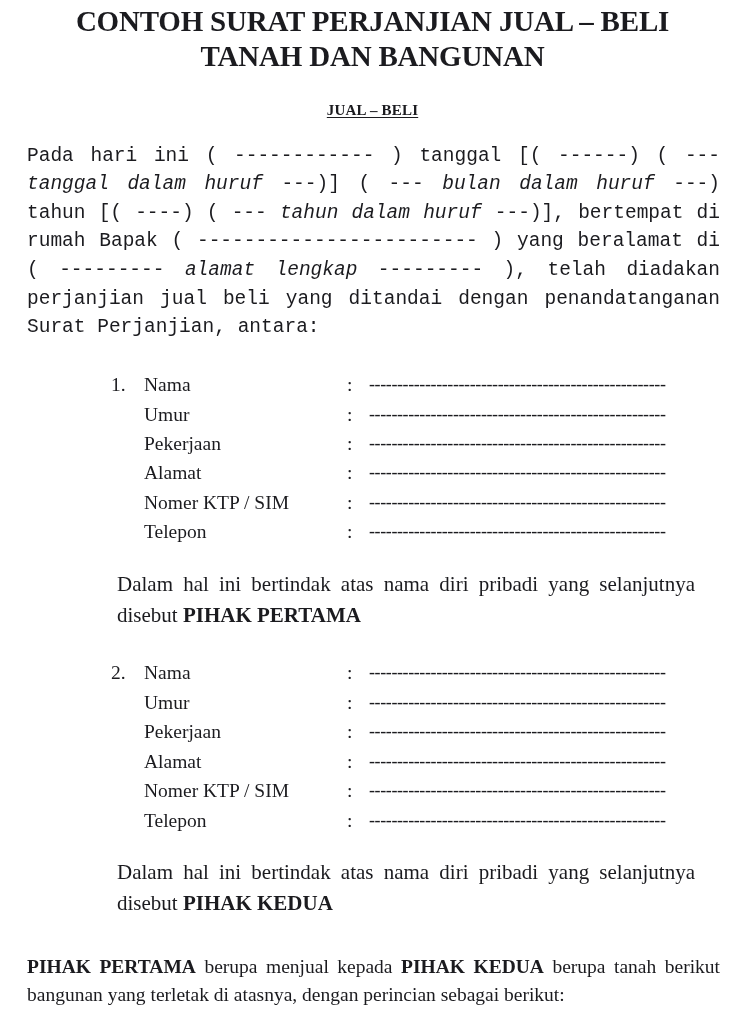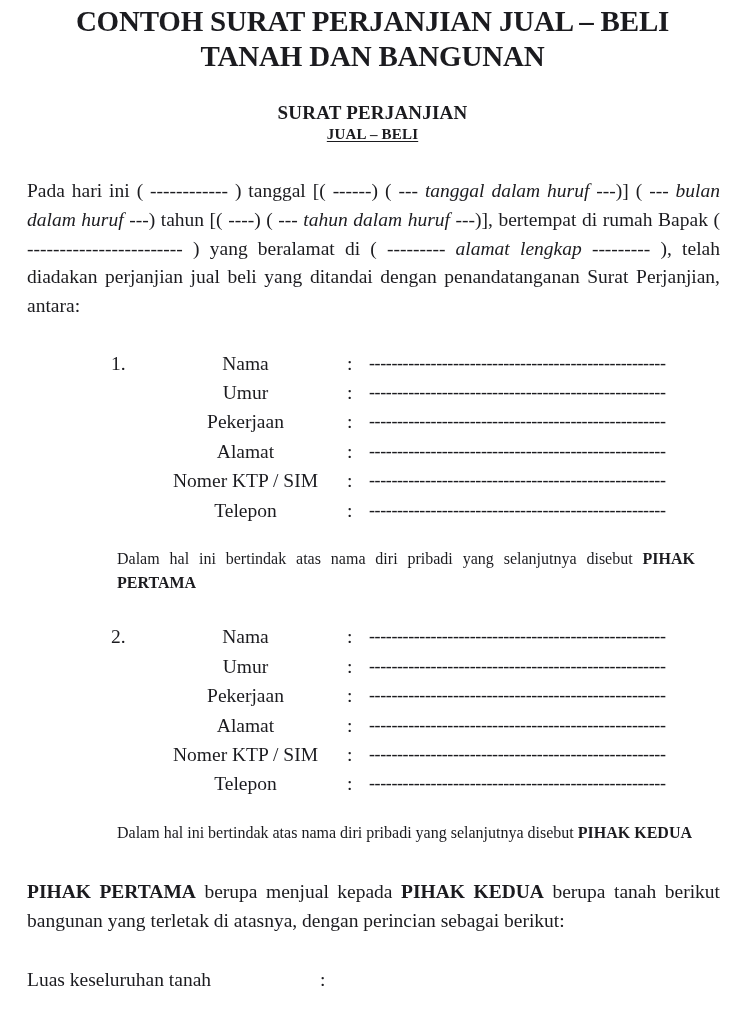--- a/index.html
+++ b/index.html
@@ -56,21 +56,22 @@
     padding: 0 25px 0 27px;
   }
   .para {
     margin: 0;
     font-size: 19.5px;
     line-height: 1.47;
     text-align: justify;
     text-justify: inter-word;
   }
   .para.opening {
-    margin-top: 34px;
+    margin-top: 22px;
+    font-family: Liberation Mono, monospace;
   }
   .para .it { font-style: italic; }
   .para .bd { font-weight: bold; }
 
   
   .party {
     margin-top: 28px;
     padding-left: 84px;
   }
   .party-row {
@@ -81,40 +82,39 @@
     white-space: nowrap;
   }
   .party-num {
     width: 33px;
     flex: 0 0 33px;
     font-size: 19.5px;
   }
   .party-label {
     width: 203px;
     flex: 0 0 203px;
-    text-align: center;
   }
   .party-colon {
     width: 22px;
     flex: 0 0 22px;
   }
   .party-dashes {
     flex: 0 1 auto;
     overflow: hidden;
     letter-spacing: -0.4px;
     font-size: 18px;
     position: relative;
     top: -1px;
   }
 
   .party-note {
     margin-top: 22px;
     padding-left: 90px;
     padding-right: 25px;
-    font-size: 16px;
+    font-size: 21px;
     line-height: 1.47;
     text-align: justify;
     text-justify: inter-word;
   }
   .party-note .bd { font-weight: bold; }
 
   .para.transition {
     margin-top: 34px;
   }
 
@@ -144,21 +144,20 @@
   .gap-s { display: inline-block; width: 17px; }
 </style>
 </head>
 <body>
 
 <div class="page">
 
   <h1 class="doc-title">CONTOH SURAT PERJANJIAN JUAL – BELI TANAH DAN BANGUNAN</h1>
 
   <div class="sub-title-wrap">
-    <div class="sub-title">SURAT PERJANJIAN</div>
     <div class="sub-title-2">JUAL – BELI</div>
   </div>
 
   <div class="body-block">
 
     <p class="para opening"><span>Pada hari ini ( ------------ ) tanggal [( ------) ( --- </span><span class="it">tanggal dalam huruf</span><span> ---)] ( --- </span><span class="it">bulan dalam huruf</span><span> ---) tahun [( ----) ( --- </span><span class="it">tahun dalam huruf</span><span> ---)], bertempat di rumah Bapak ( ------------------------ ) yang beralamat di ( --------- </span><span class="it">alamat lengkap</span><span> --------- ), telah diadakan perjanjian jual beli yang ditandai dengan penandatanganan Surat Perjanjian, antara:</span></p>
 
     <div class="party">
       <div class="party-row">
         <span class="party-num">1.</span>

